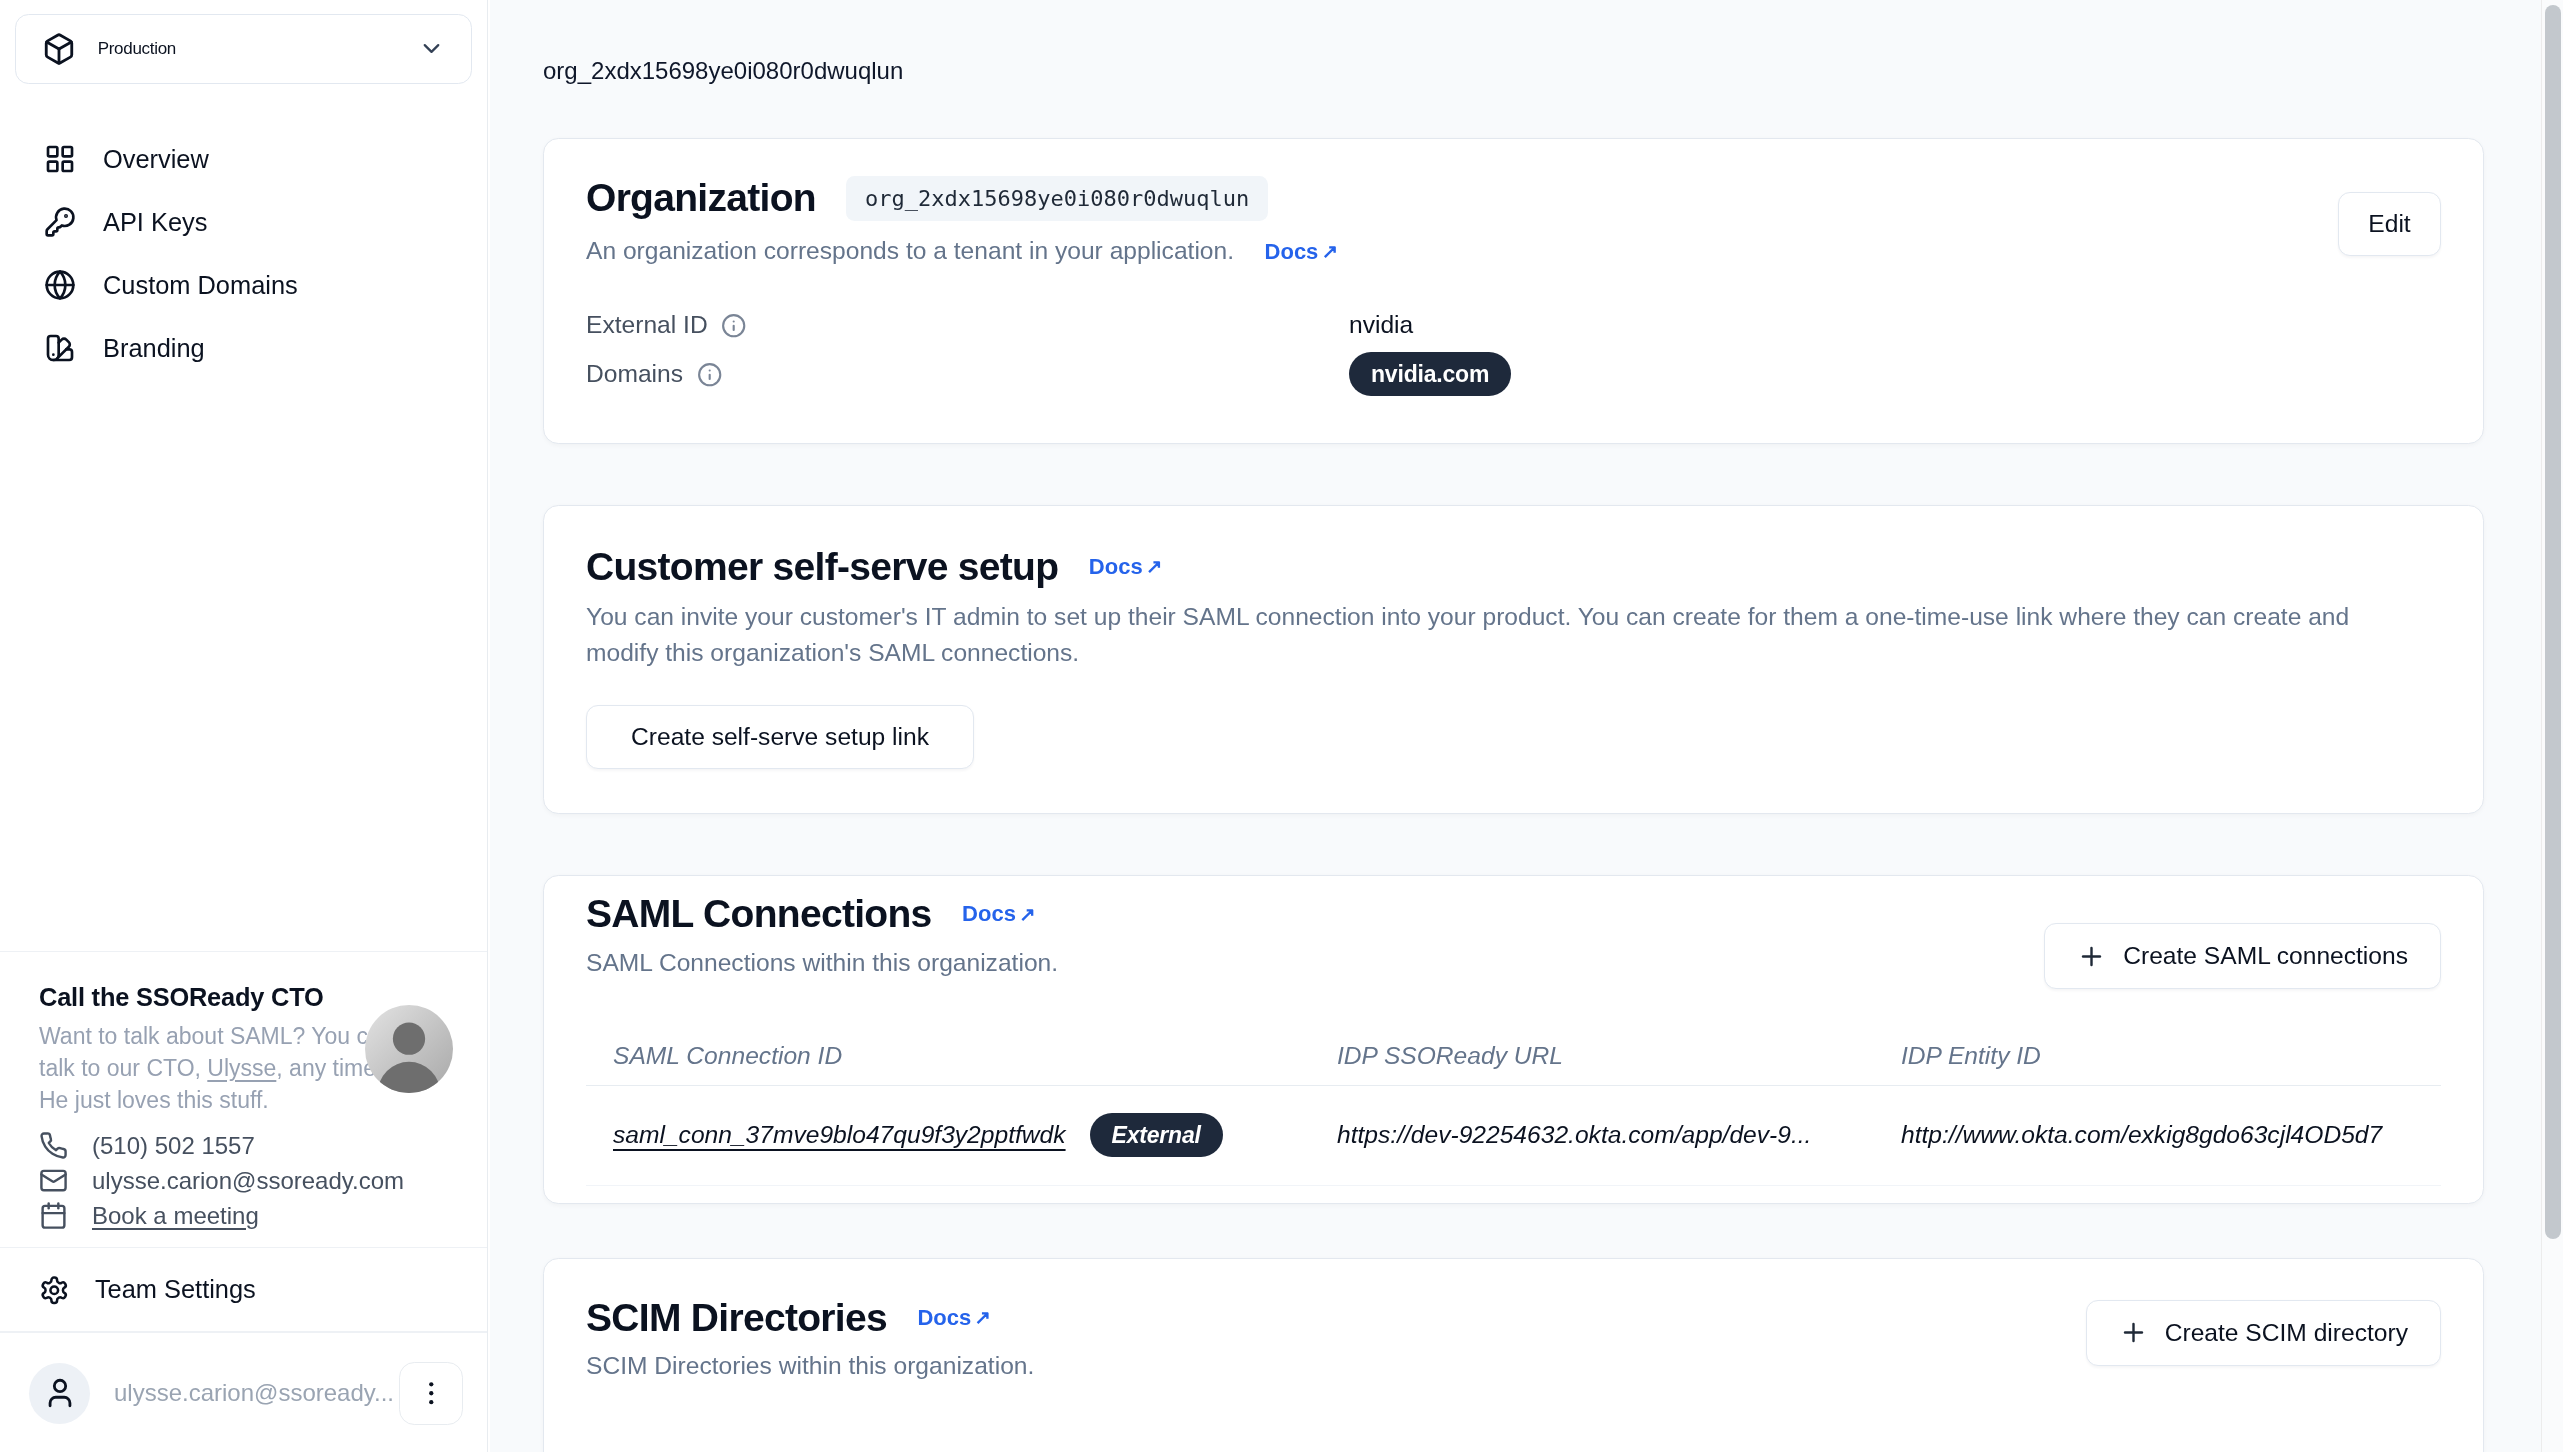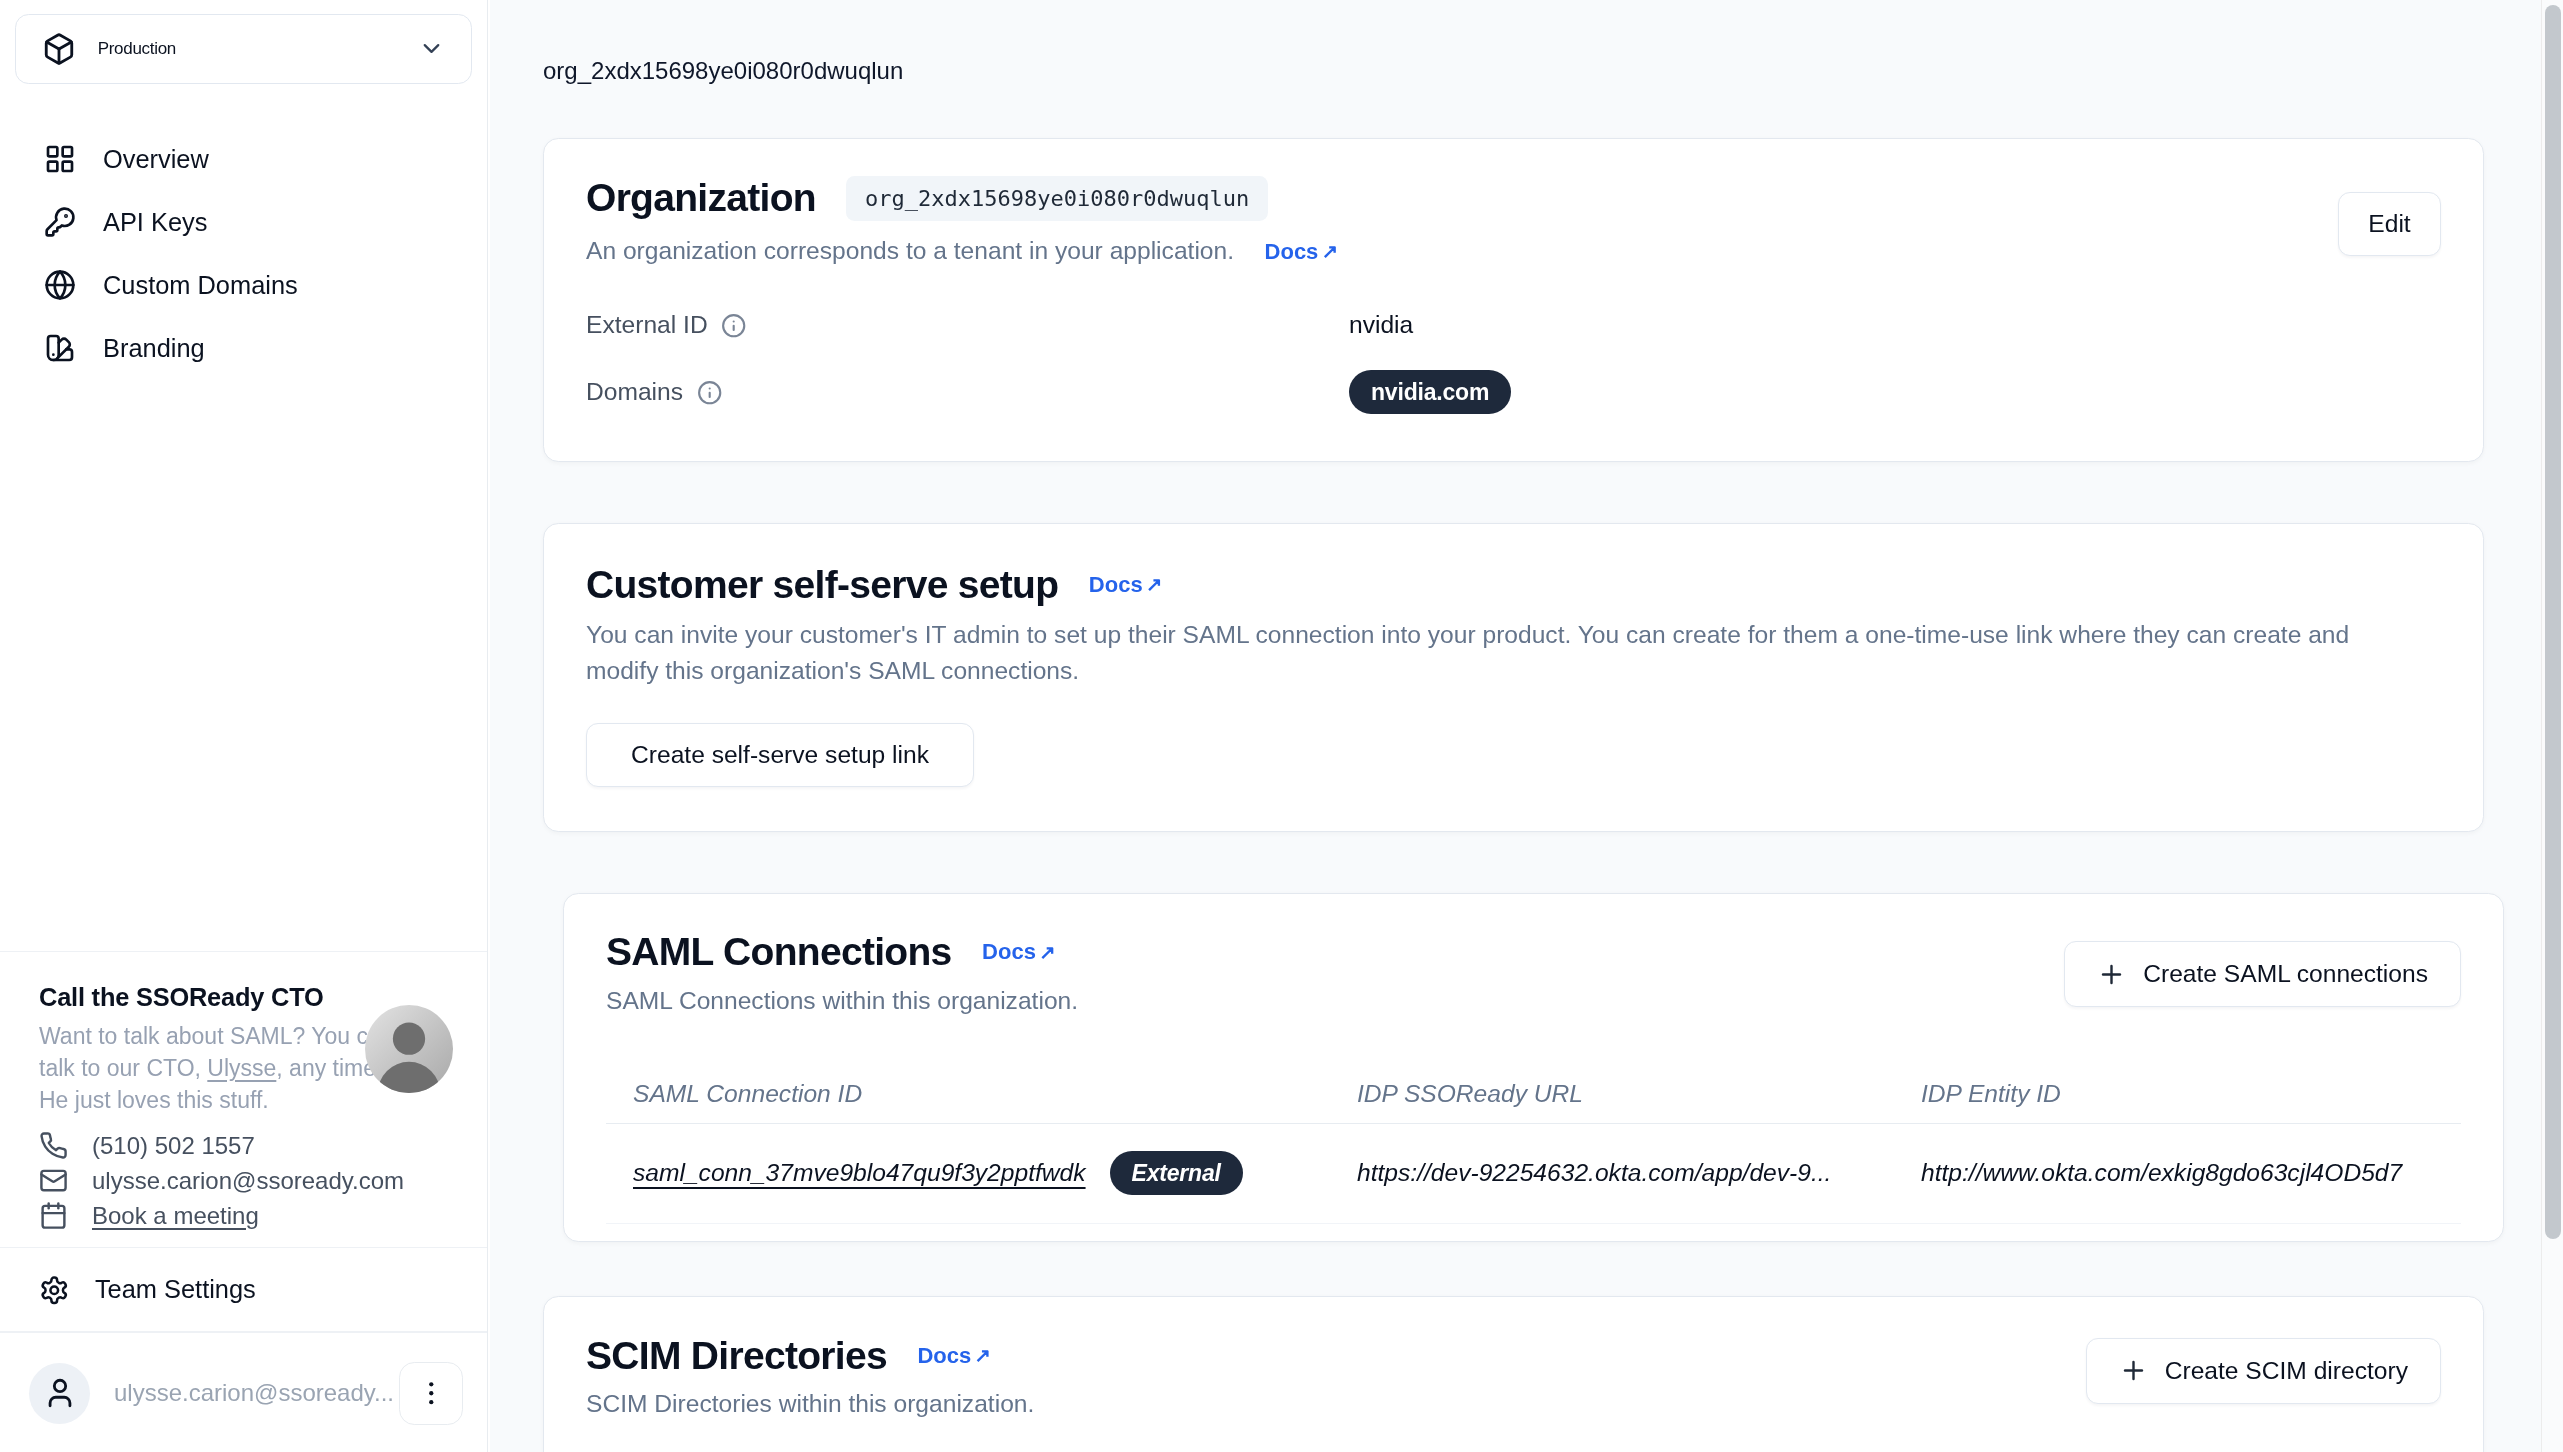--- a/index.html
+++ b/index.html
@@ -85,21 +85,21 @@
   .breadcrumb { font-size:24px; color:#0f172a; line-height:30.5px; }
 
   .card {
     width:1941px; background:#ffffff;
     border:1.7px solid #e3e8ef; border-radius:15.3px;
     box-shadow:0 1.7px 4.2px rgba(15,23,42,.03);
     position:relative;
   }
   .card1 { margin-top:51px; padding:37px 42px 44px; }
   .card2 { margin-top:61px; padding:39px 42px 44px; }
-  .card3 { margin-top:61px; padding:36px 42px 17px;margin-left:20px; }
+  .card3 { margin-top:61px; padding:16px 42px 17px; }
   .card4 { margin-top:54px; padding:37px 42px; height:356px; }
 
   .title-row { display:flex; align-items:center; gap:30.5px; }
   .card-title { font-size:39px; font-weight:700; letter-spacing:-0.7px; color:#0b1220; }
   .org-id-badge {
     font-family:"DejaVu Sans Mono","Liberation Mono",monospace;
     font-size:22px; color:#1f2937; background:#f1f5f9;
     padding:10.2px 18.6px; border-radius:8.5px;
   }
   .docs-link {
@@ -113,21 +113,21 @@
 
   .edit-btn {
     position:absolute; right:42px; top:53px;
     width:103px; height:64px; background:#fff;
     border:1.7px solid #e2e8f0; border-radius:12px;
     font-size:24.6px; font-weight:500; color:#0b1220;
     display:flex; align-items:center; justify-content:center; cursor:pointer;
     box-shadow:0 1.7px 2.5px rgba(15,23,42,.04);
   }
 
-  .fields { margin-top:32px; display:flex; flex-direction:column; gap:18px; }
+  .fields { margin-top:32px; display:flex; flex-direction:column; gap:0; }
   .field-row { display:grid; grid-template-columns:763px 1fr; align-items:center; min-height:49px; }
   .field-label { display:flex; align-items:center; gap:13.6px; font-size:24.6px; color:#46505f; }
   .info-icon { color:#7a8596; cursor:pointer; }
   .field-value { font-size:24.6px; color:#0b1220; }
   .dark-chip {
     display:inline-flex; align-items:center; justify-content:center;
     background:#1e293b; color:#fff; font-size:23px; font-weight:700;
     padding:8.5px 22px; border-radius:847px; letter-spacing:-0.2px;
   }
 

